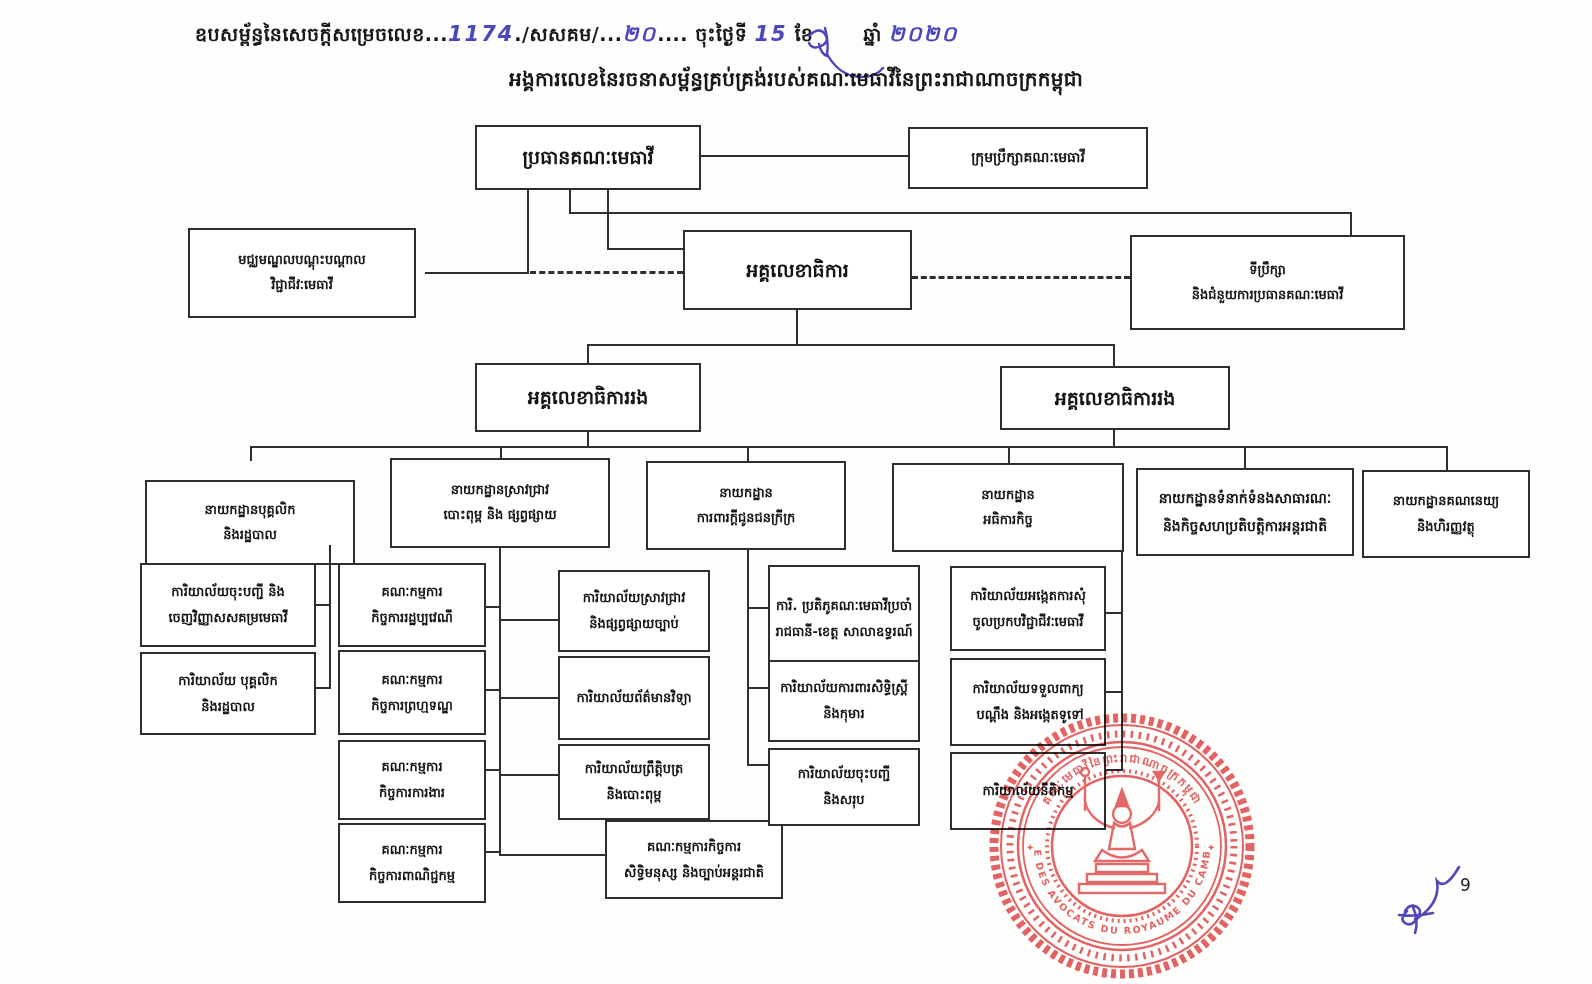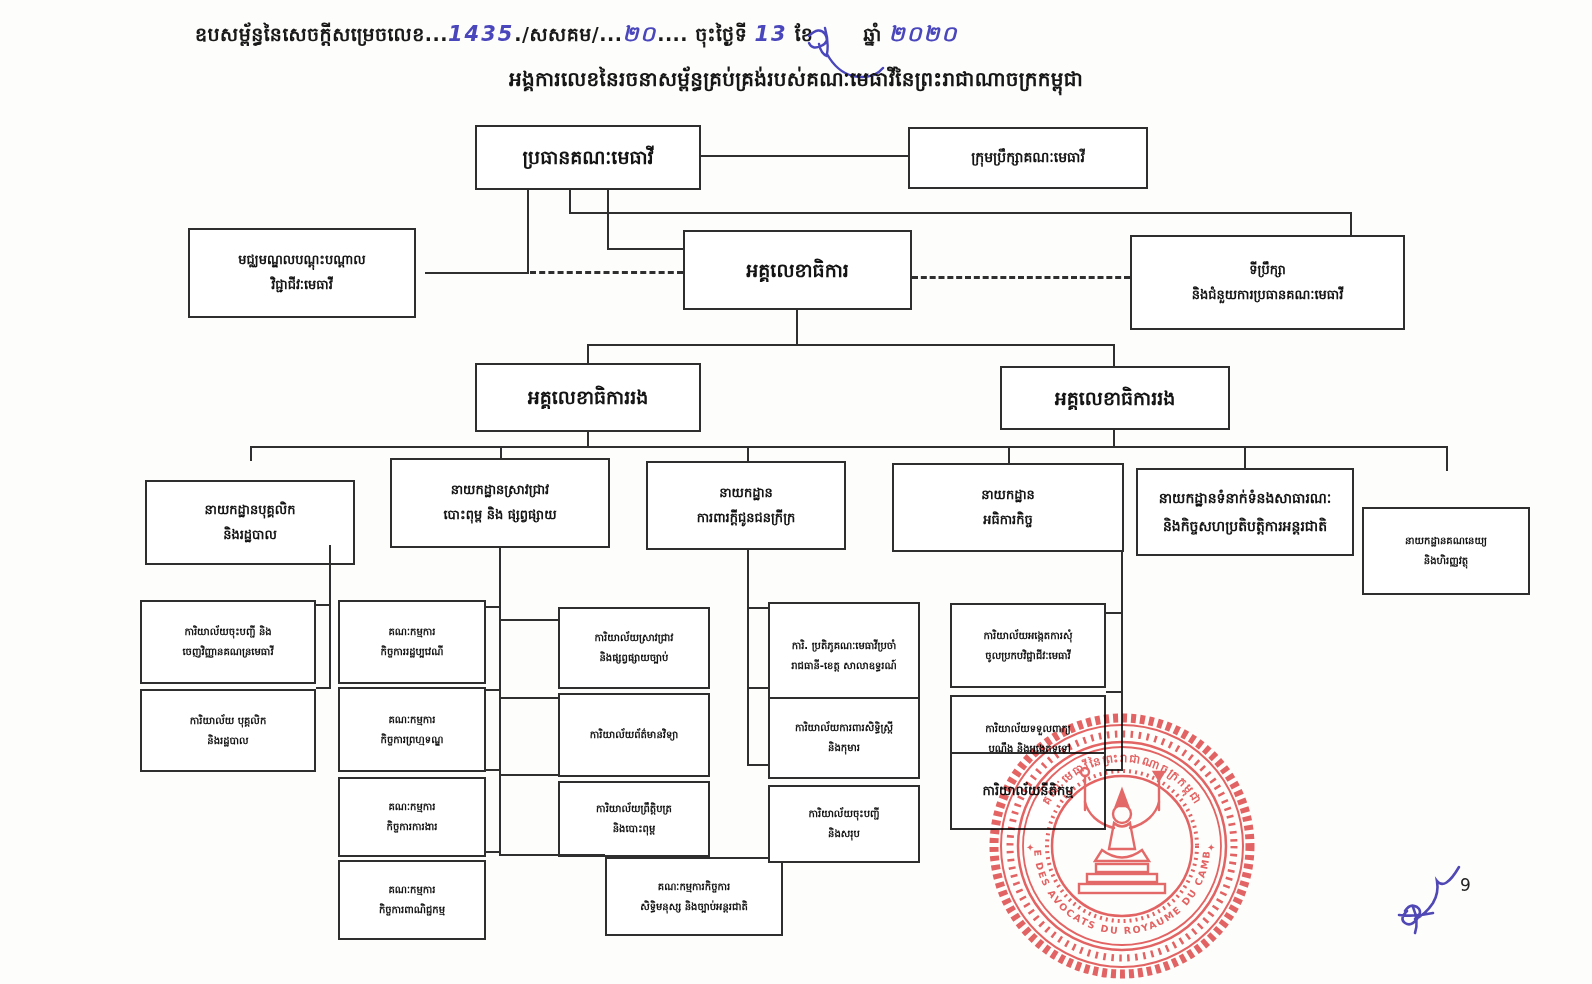--- a/index.html
+++ b/index.html
@@ -12,21 +12,21 @@
   .box{
     position:absolute;box-sizing:border-box;
     border:2px solid #2e2e2e;background:#fff;
     display:flex;align-items:center;justify-content:center;
     text-align:center;font-weight:bold;white-space:pre-line;
     line-height:1.8;color:#141414;padding:2px 4px;
   }
   .xl{font-size:19px;}
   .lg{font-size:14px;}
   .md{font-size:13px;line-height:1.9;}
-  .sm{font-size:10px;line-height:2.0;margin-top:37px;}
+  .sm{font-size:13px;line-height:2.0;}
   .xs{font-size:14px;line-height:2.0;}
   .ln{position:absolute;background:#2f2f2f;}
   .lnh{height:2px;}
   .lnv{width:2px;}
   .lndash{position:absolute;height:0;border-top:3px dashed #2f2f2f;background:none;}
   #refline{
     position:absolute;left:195px;top:20px;width:1260px;
     font-size:19px;font-weight:bold;color:#191919;letter-spacing:0.5px;
     white-space:nowrap;
   }
@@ -37,21 +37,21 @@
   }
   #pagenum{position:absolute;left:1460px;top:875px;font-size:17px;color:#222;}
   svg{position:absolute;}
   .sealtxtkh{font-size:11.5px;font-weight:bold;letter-spacing:1.5px;}
   .sealtxtfr{font-size:9.5px;font-weight:bold;letter-spacing:1.8px;}
 </style>
 </head>
 <body>
 
 <div id="refline">
-  <span>ឧបសម្ព័ន្ធនៃសេចក្តីសម្រេចលេខ...</span><span class="hw">1435</span><span>./សសគម/...</span><span class="hw">២០</span><span>.... ចុះថ្ងៃទី</span>&nbsp;<span class="hw">13</span>&nbsp;<span>ខែ</span>&nbsp;&nbsp;&nbsp;&nbsp;&nbsp;&nbsp;&nbsp;<span>ឆ្នាំ</span>&nbsp;<span class="hw">២០២០</span>
+  <span>ឧបសម្ព័ន្ធនៃសេចក្តីសម្រេចលេខ...</span><span class="hw">1174</span><span>./សសគម/...</span><span class="hw">២០</span><span>.... ចុះថ្ងៃទី</span>&nbsp;<span class="hw">15</span>&nbsp;<span>ខែ</span>&nbsp;&nbsp;&nbsp;&nbsp;&nbsp;&nbsp;&nbsp;<span>ឆ្នាំ</span>&nbsp;<span class="hw">២០២០</span>
 </div>
 
 <svg style="left:795px;top:18px;" width="125" height="62" viewBox="0 0 125 62">
   <path d="M14 18 q10 -10 16 -2 q5 8 -4 12 q-9 4 -12 -3 M24 26 q2 10 8 12 M30 10 q4 14 2 26 q10 18 26 22 q20 4 30 -8" stroke="#4a46bb" stroke-width="2.4" fill="none" stroke-linecap="round"></path>
 </svg>
 
 <div id="title">អង្គការលេខនៃរចនាសម្ព័ន្ធគ្រប់គ្រង់របស់គណៈមេធាវីនៃព្រះរាជាណាចក្រកម្ពុជា</div>
 
 <div class="box xl" style="left:475px;top:125px;width:226px;height:65px;">ប្រធានគណៈមេធាវី</div>
 <div class="box lg" style="left:908px;top:127px;width:240px;height:62px;">ក្រុមប្រឹក្សាគណៈមេធាវី</div>
@@ -70,21 +70,21 @@
 <div class="box md" style="left:646px;top:461px;width:200px;height:89px;">នាយកដ្ឋាន
 ការពារក្តីជូនជនក្រីក្រ</div>
 <div class="box md" style="left:892px;top:463px;width:232px;height:89px;">នាយកដ្ឋាន
 អធិការកិច្ច</div>
 <div class="box xs" style="left:1136px;top:468px;width:218px;height:88px;">នាយកដ្ឋានទំនាក់ទំនងសាធារណៈ
 និងកិច្ចសហប្រតិបត្តិការអន្តរជាតិ</div>
 <div class="box sm" style="left:1362px;top:470px;width:168px;height:88px;">នាយកដ្ឋានគណនេយ្យ
 និងហិរញ្ញវត្ថុ</div>
 
 <div class="box sm" style="left:140px;top:563px;width:176px;height:84px;">ការិយាល័យចុះបញ្ជី និង
-ចេញវិញ្ញានគណន្រមេធាវី</div>
+ចេញវិញ្ញាសសគម្រមេធាវី</div>
 <div class="box sm" style="left:140px;top:652px;width:176px;height:83px;">ការិយាល័យ បុគ្គលិក
 និងរដ្ឋបាល</div>
 
 <div class="box sm" style="left:338px;top:563px;width:148px;height:84px;">គណៈកម្មការ
 កិច្ចការរដ្ឋប្បវេណី</div>
 <div class="box sm" style="left:338px;top:650px;width:148px;height:85px;">គណៈកម្មការ
 កិច្ចការព្រហ្មទណ្ឌ</div>
 <div class="box sm" style="left:338px;top:740px;width:148px;height:80px;">គណៈកម្មការ
 កិច្ចការការងារ</div>
 <div class="box sm" style="left:338px;top:823px;width:148px;height:80px;">គណៈកម្មការ

